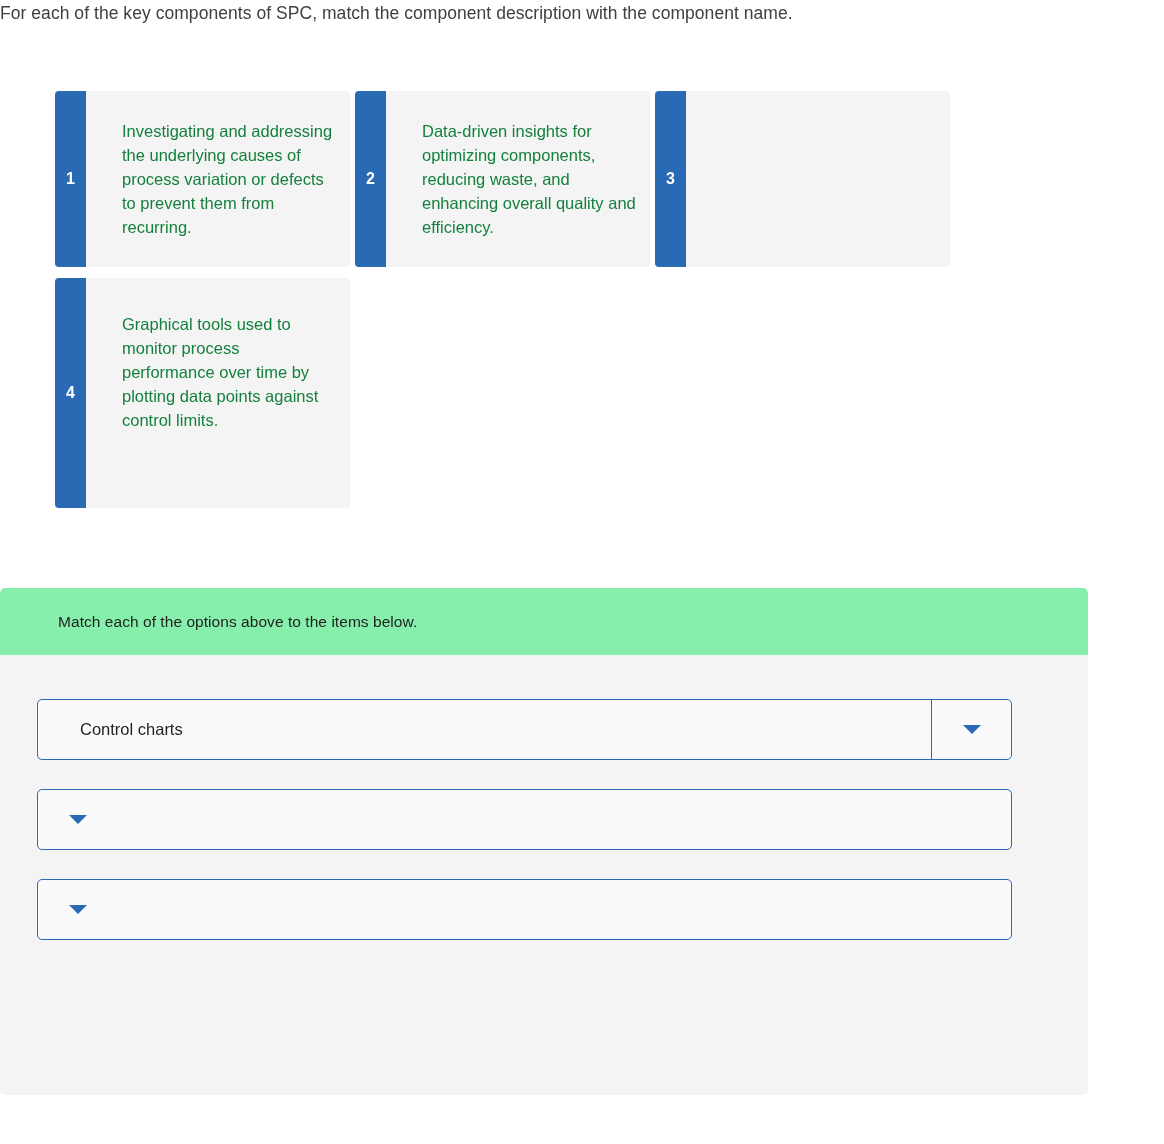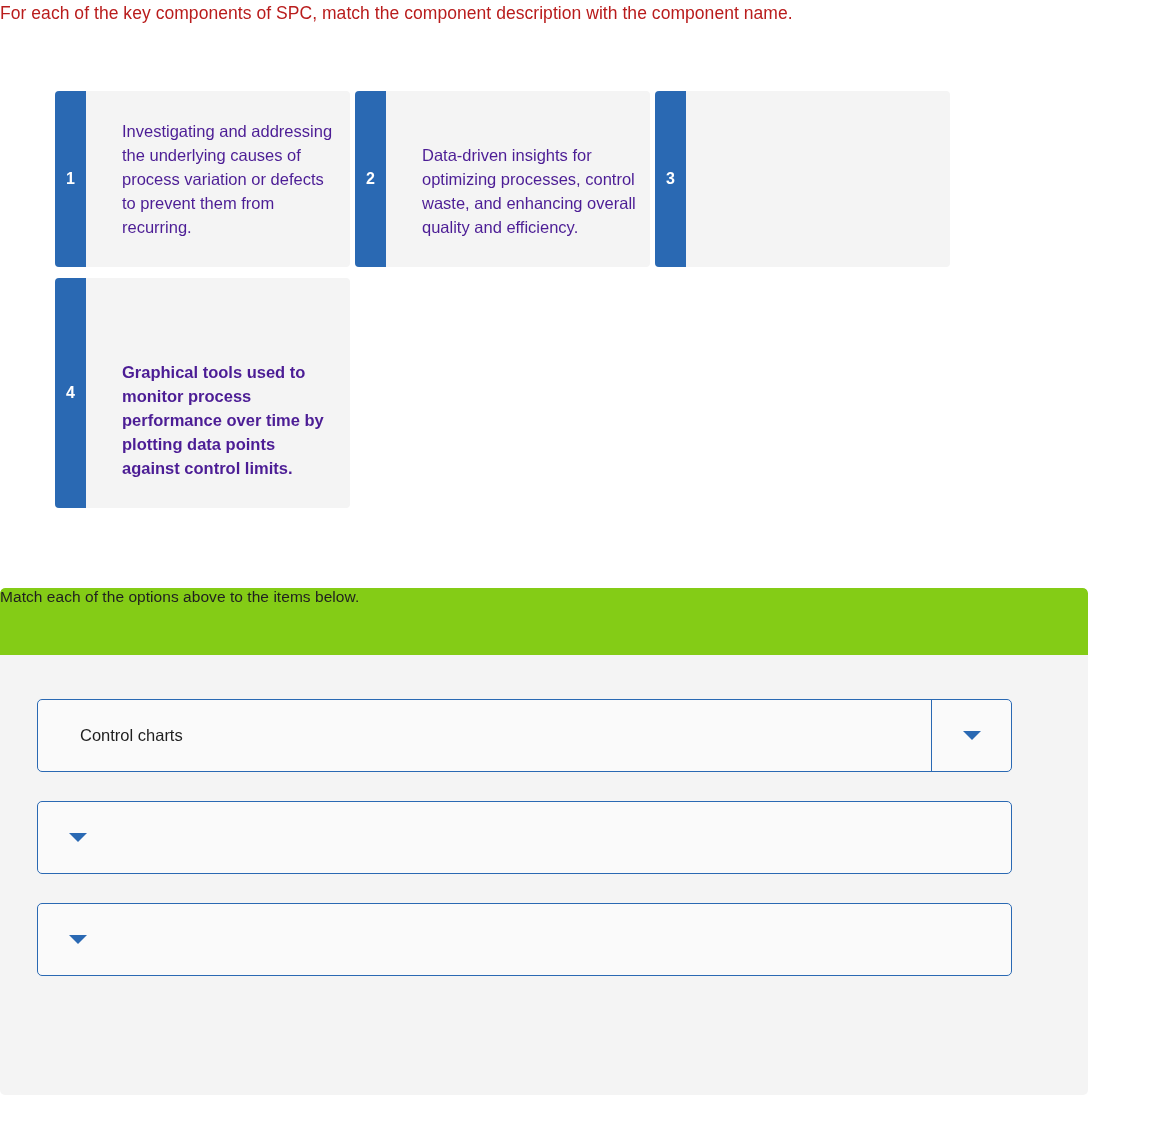--- a/index.html
+++ b/index.html
@@ -18,21 +18,21 @@
   }
 
   
   .prompt {
     position: absolute;
     left: 0px;
     top: 1px;
     width: 1150px;
     font-size: 17.5px;
     line-height: 24px;
-    color: #b91c1c;
+    color: #404040;
     letter-spacing: 0.05px;
   }
 
   
   .cards-area {
     position: absolute;
     left: 55px;
     top: 91px;
     width: 900px;
   }
@@ -64,69 +64,71 @@
     display: flex;
     align-items: center;
     justify-content: center;
     line-height: 1;
   }
   .card-body {
     flex: 1 1 auto;
     padding: 28px 14px 28px 36px;
     font-size: 16.5px;
     line-height: 24px;
-    color: #4c1d95;
-    box-sizing: border-box;
-    display: flex;
-    align-items: flex-end;
+    color: #15803d;
+    box-sizing: border-box;
+    display: flex;
+    align-items: flex-start;
   }
   .card-text {
     display: block;
   }
   .card.c1 .card-body { padding-top: 28px; padding-bottom: 28px; }
   .card.c4 { height: 230px; }
-  .card.c4 .card-body { padding-top: 34px; font-weight: bold; }
+  .card.c4 .card-body { padding-top: 34px; }
 
   
   .match-panel {
     position: absolute;
     left: 0px;
     top: 588px;
     width: 1088px;
     height: 507px;
     background: #f4f4f4;
     border-radius: 5px;
     box-sizing: border-box;
     overflow: hidden;
   }
   .match-header {
     height: 67px;
-    background: #84cc16;
+    background: #86efac;
     border-top-left-radius: 5px;
     border-top-right-radius: 5px;
     display: flex;
+    align-items: center;
+    padding-left: 58px;
     box-sizing: border-box;
   }
   .match-header-text {
     font-size: 15.5px;
     color: #1f1f1f;
     letter-spacing: 0.05px;
   }
   .match-body {
     padding: 44px 0 0 37px;
     box-sizing: border-box;
   }
 
   
   .dd-row {
     display: flex;
     flex-direction: row;
     align-items: stretch;
     width: 975px;
-    height: 73px;
+    height: 61px;
     background: #fafafa;
     border: 1px solid #2a69b3;
     border-radius: 5px;
     box-sizing: border-box;
     margin-bottom: 29px;
   }
   .dd-label {
     flex: 1 1 auto;
     display: flex;
     align-items: center;
@@ -164,21 +166,21 @@
     <div class="card c1">
       <div class="card-num">1</div>
       <div class="card-body">
         <span class="card-text">Investigating and addressing the underlying causes of process variation or defects to prevent them from recurring.</span>
       </div>
     </div>
 
     <div class="card c2">
       <div class="card-num">2</div>
       <div class="card-body">
-        <span class="card-text">Data-driven insights for optimizing processes, control waste, and enhancing overall quality and efficiency.</span>
+        <span class="card-text">Data-driven insights for optimizing components, reducing waste, and enhancing overall quality and efficiency.</span>
       </div>
     </div>
 
     <div class="card c3">
       <div class="card-num">3</div>
     </div>
 
   </div>
 
   <div class="card-row second">

